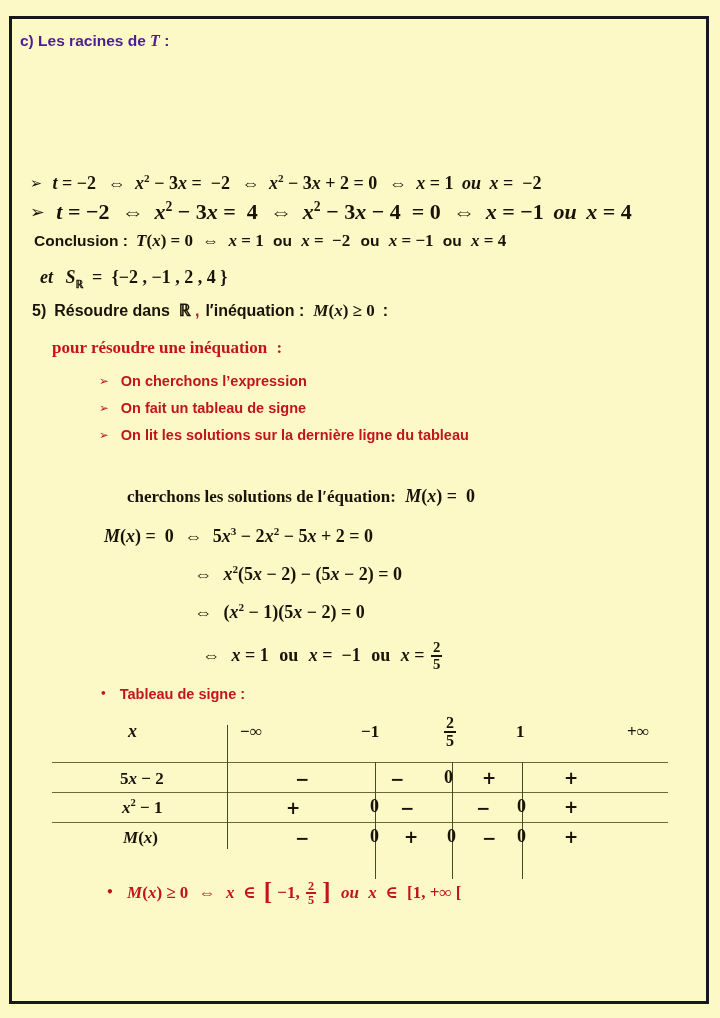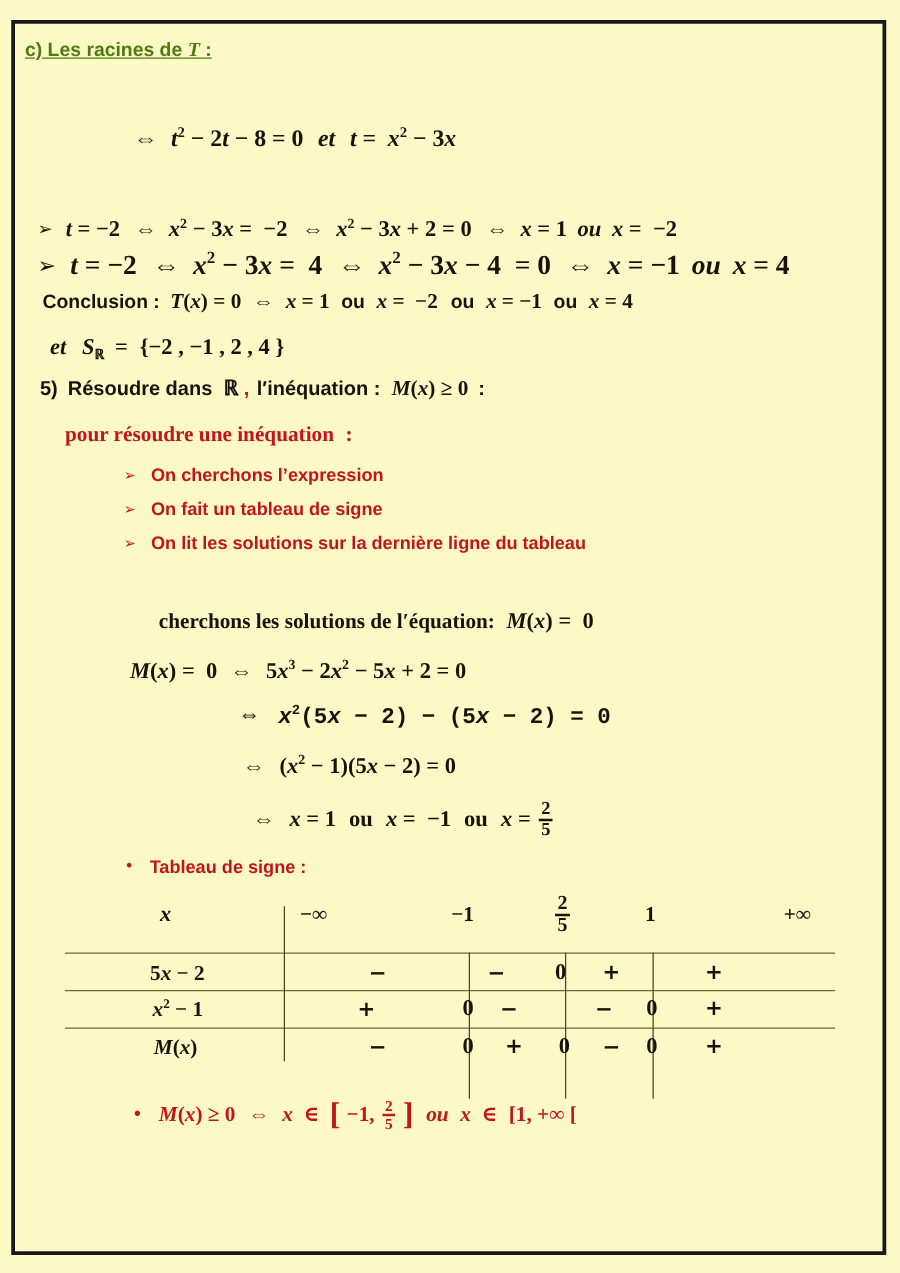--- a/index.html
+++ b/index.html
@@ -40,21 +40,21 @@
     padding: 0;
   }
 
   
   .ln {
     position: absolute;
     white-space: nowrap;
     line-height: 1;
   }
 
-  .navy { color: #4d7c0f; text-decoration: underline; }
+  .navy { color: #4c1d95; }
   .black { color: #1a1209; }
   .red { color: #c1151a; }
 
   .sans {
     font-family: "Liberation Sans", "DejaVu Sans", sans-serif;
   }
   .serif {
     font-family: "Liberation Serif", "DejaVu Serif", serif;
   }
 
@@ -142,26 +142,20 @@
 
   <div class="content">
 
     <div class="ln sans bold navy" style="left:8px; top:14px; font-size:15.5px;">
       <span>c) Les racines de</span>
       <span class="m v" style="font-size:16px;">T</span>
       <span>:</span>
     </div>
 
 
-    <div class="ln m black" style="left:95px; top:83px; font-size:19px;">
-      <span>⇔</span>
-      <span style="margin-left:6px;"><span class="v">t</span><sup class="e">2</sup> − 2<span class="v">t</span> − 8 = 0</span>
-      <span style="margin-left:7px;" class="v">et</span>
-      <span style="margin-left:7px;"><span class="v">t</span>&nbsp;=&nbsp; <span class="v">x</span><sup class="e">2</sup> − 3<span class="v">x</span></span>
-    </div>
 
 
     <div class="ln m black" style="left:18px; top:155px; font-size:18px;">
       <span class="arrow-b">➢</span>
       <span style="margin-left:6px;"><span class="v">t</span> = −2</span>
       <span style="margin-left:7px;">⇔</span>
       <span style="margin-left:5px;"><span class="v">x</span><sup class="e">2</sup> − 3<span class="v">x</span> =&nbsp; −2</span>
       <span style="margin-left:7px;">⇔</span>
       <span style="margin-left:5px;"><span class="v">x</span><sup class="e">2</sup> − 3<span class="v">x</span> + 2 = 0</span>
       <span style="margin-left:7px;">⇔</span>
@@ -236,21 +230,21 @@
       <span>cherchons les solutions de l′équation:</span>
       <span class="m" style="margin-left:5px; font-size:18px;"><span class="v">M</span>(<span class="v">x</span>) =&nbsp; 0</span>
     </div>
 
     <div class="ln m black" style="left:92px; top:508px; font-size:18px;">
       <span><span class="v">M</span>(<span class="v">x</span>) =&nbsp; 0</span>
       <span style="margin-left:6px;">⇔</span>
       <span style="margin-left:6px;">5<span class="v">x</span><sup class="e">3</sup> − 2<span class="v">x</span><sup class="e">2</sup> − 5<span class="v">x</span> + 2 = 0</span>
     </div>
 
-    <div class="ln m black" style="left:182px; top:546px; font-size:18px;font-family:Liberation Mono, monospace;">
+    <div class="ln m black" style="left:182px; top:546px; font-size:18px;">
       <span>⇔</span>
       <span style="margin-left:7px;"><span class="v">x</span><sup class="e">2</sup>(5<span class="v">x</span> − 2) − (5<span class="v">x</span> − 2) = 0</span>
     </div>
 
     <div class="ln m black" style="left:182px; top:584px; font-size:18px;">
       <span>⇔</span>
       <span style="margin-left:7px;">(<span class="v">x</span><sup class="e">2</sup> − 1)(5<span class="v">x</span> − 2) = 0</span>
     </div>
 
     <div class="ln m black" style="left:190px; top:622px; font-size:18px;">

